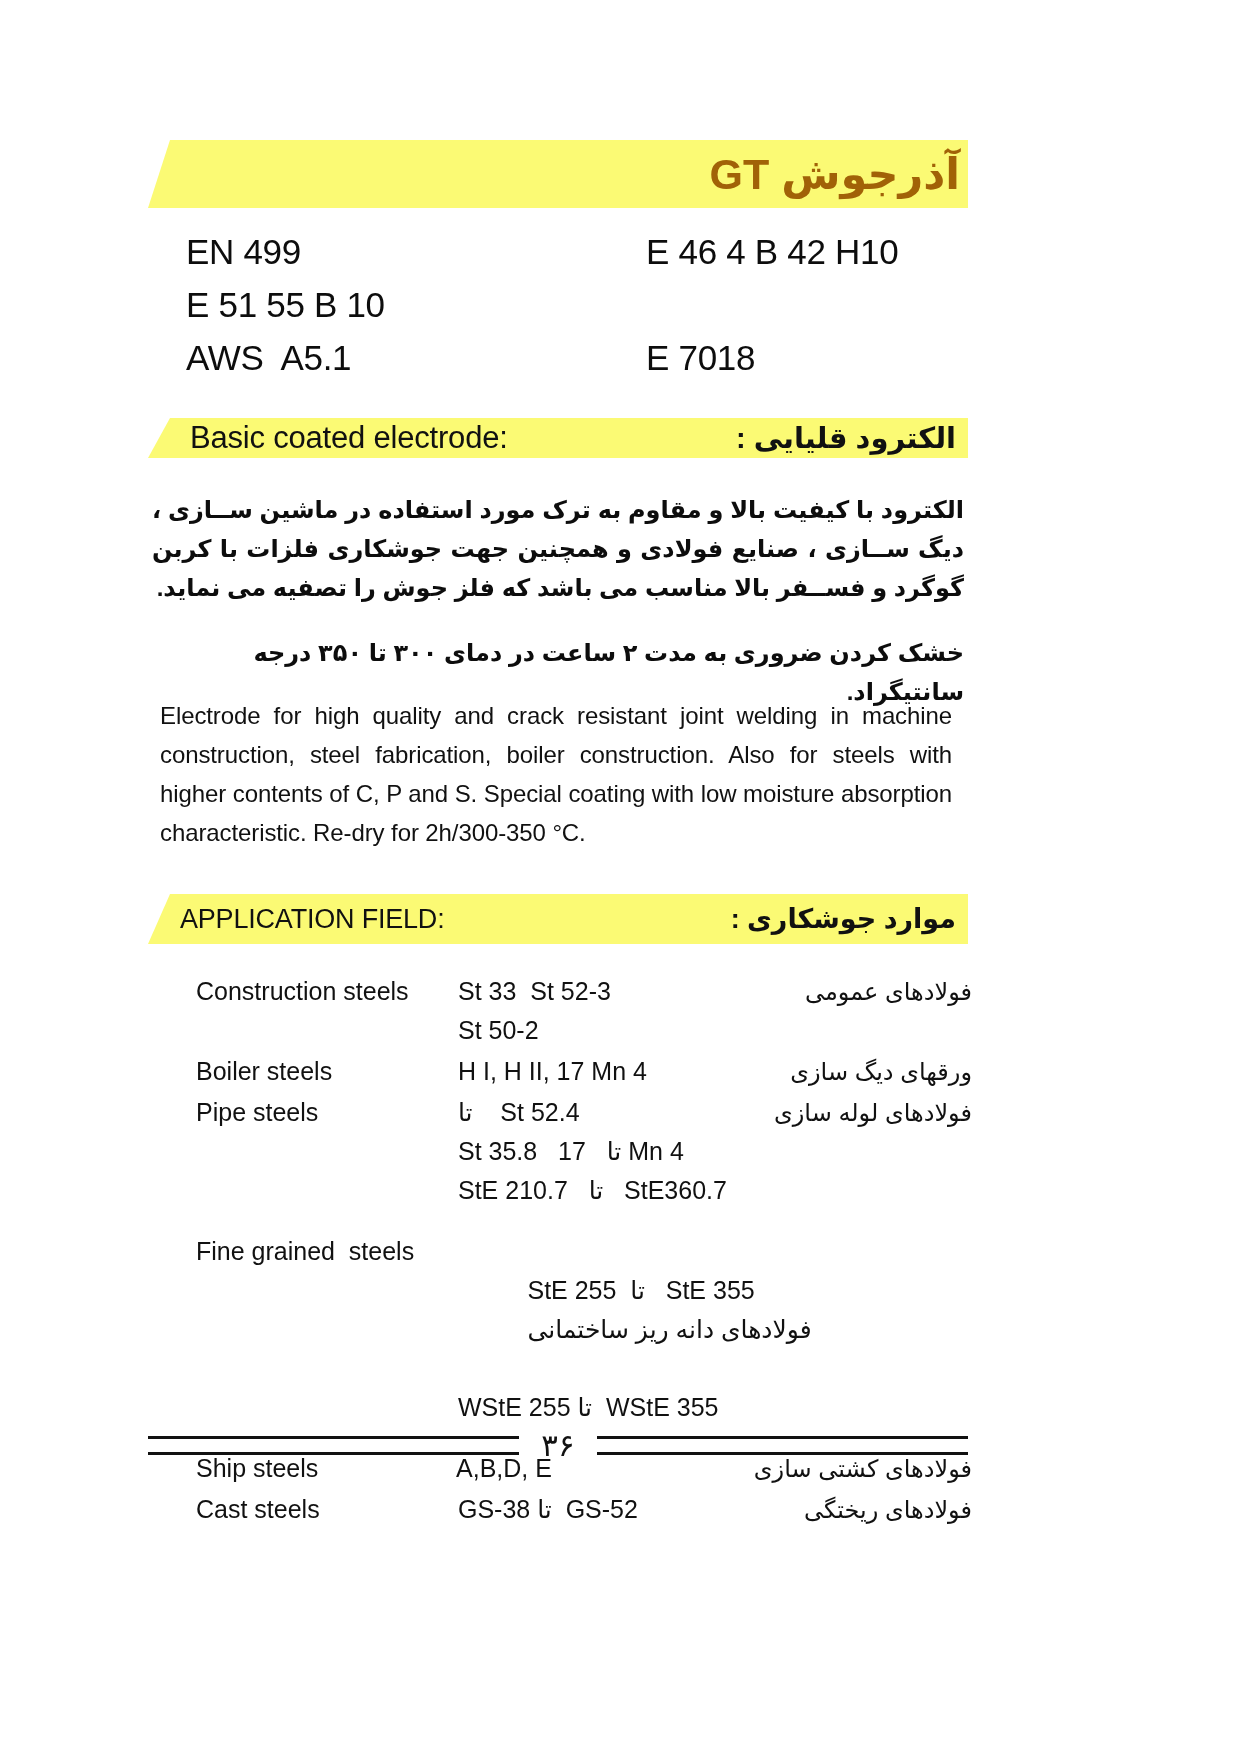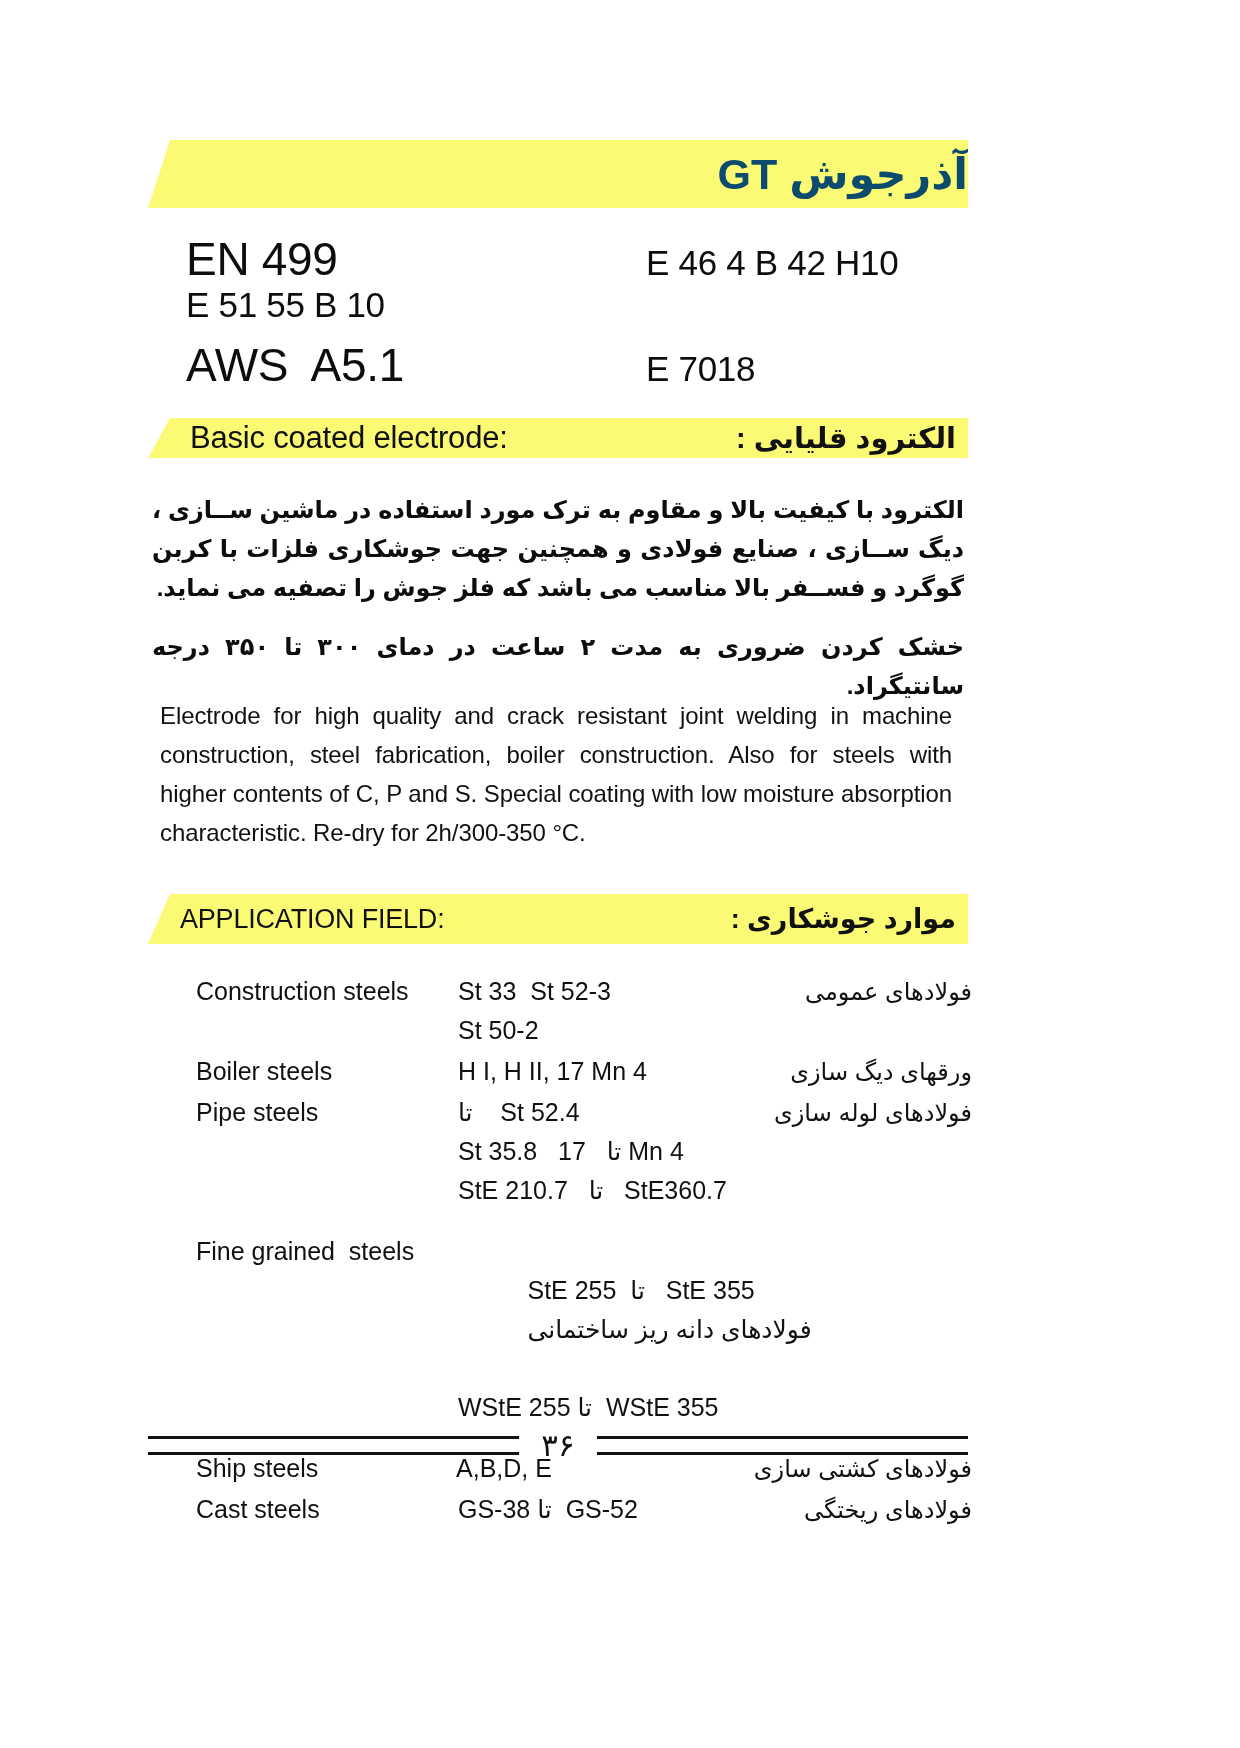--- a/index.html
+++ b/index.html
@@ -41,42 +41,42 @@
     top: 140px;
     width: 820px;
     height: 68px;
     justify-content: flex-end;
     padding-right: 0px;
     box-sizing: border-box;
   }
   .title-text {
     font-size: 43px;
     font-weight: bold;
-    color: #0c4a6e;
+    color: #a16207;
     direction: rtl;
     letter-spacing: 0px;
-    padding-right: 0;
+    padding-right: 8px;
     line-height: 1;
   }
 
   
   .standards {
     position: absolute;
     left: 186px;
     top: 232px;
     width: 790px;
   }
   .std-row {
     display: flex;
     align-items: baseline;
     height: 53px;
   }
   .std-left {
     width: 460px;
-    font-size: 46px;
+    font-size: 35px;
     letter-spacing: -0.3px;
     font-stretch: condensed;
     white-space: pre;
   }
   .std-right {
     font-size: 35px;
     letter-spacing: -0.3px;
     white-space: pre;
   }
 
@@ -122,21 +122,22 @@
     width: 812px;
     direction: rtl;
     text-align: justify;
     font-size: 24px;
     font-weight: bold;
     line-height: 39px;
     color: #0d0d0d;
   }
   .fa-desc p { margin: 0; }
   .fa-desc p.dry {
-    margin-top: 20px;
+    margin-top: 26px;
+    text-align: right;
   }
 
   
   .en-desc {
     position: absolute;
     left: 160px;
     top: 696px;
     width: 792px;
     font-size: 24px;
     line-height: 39px;

